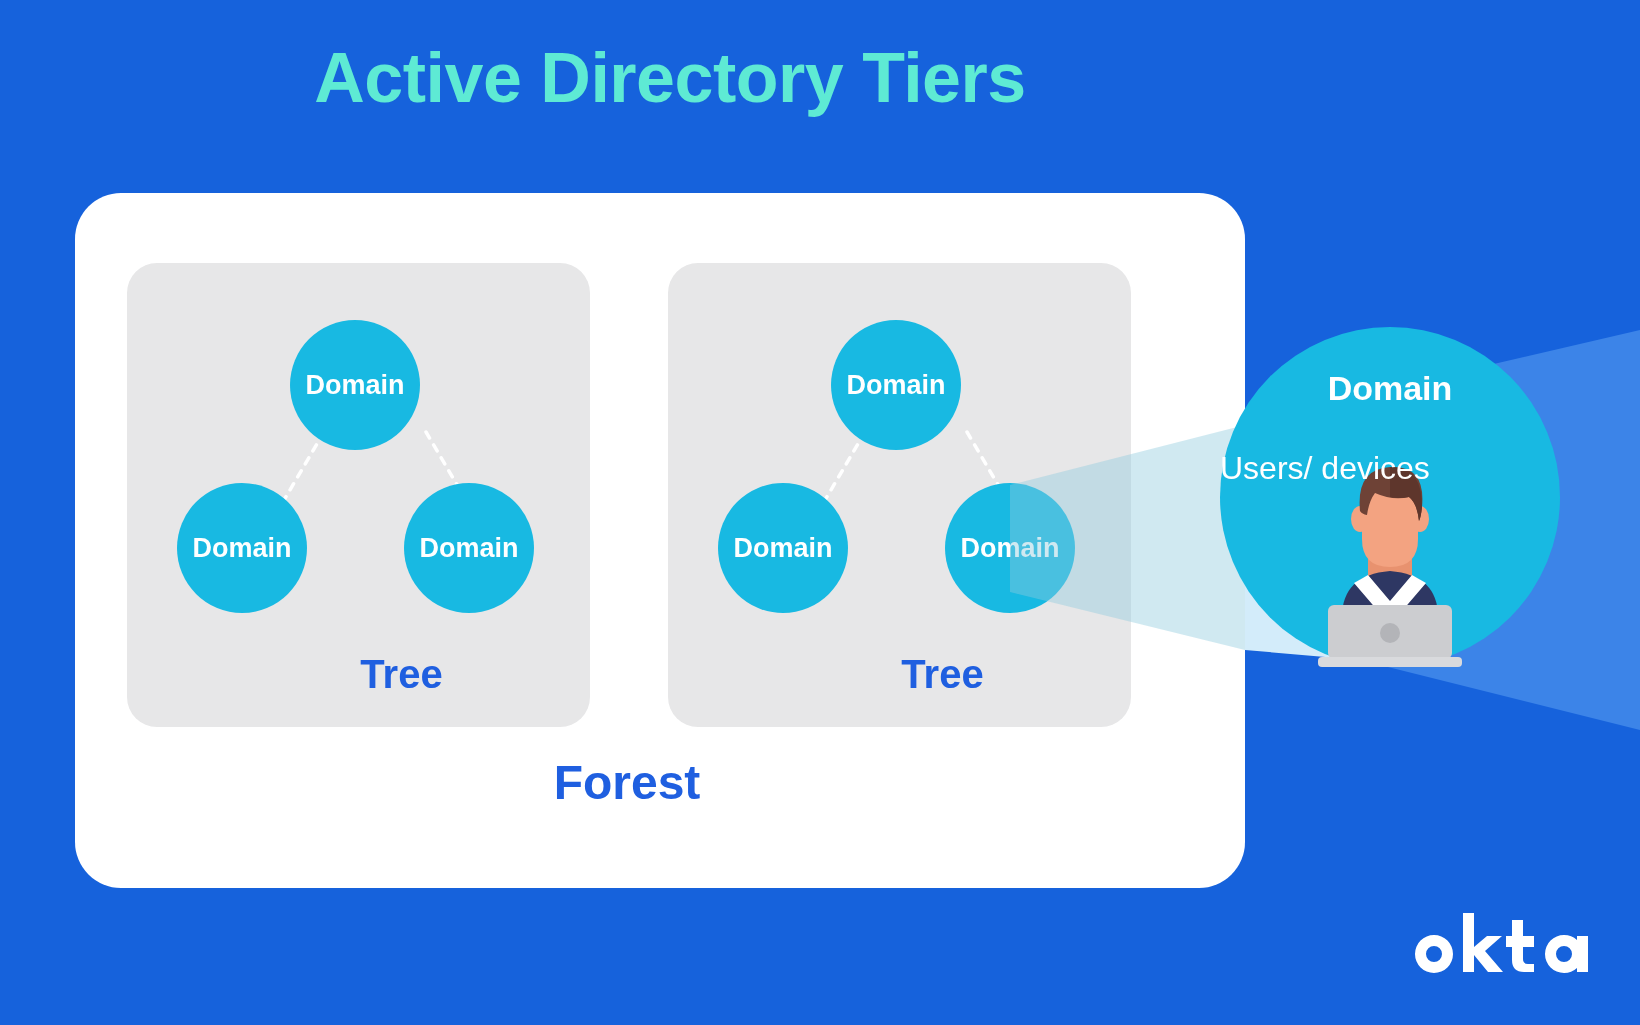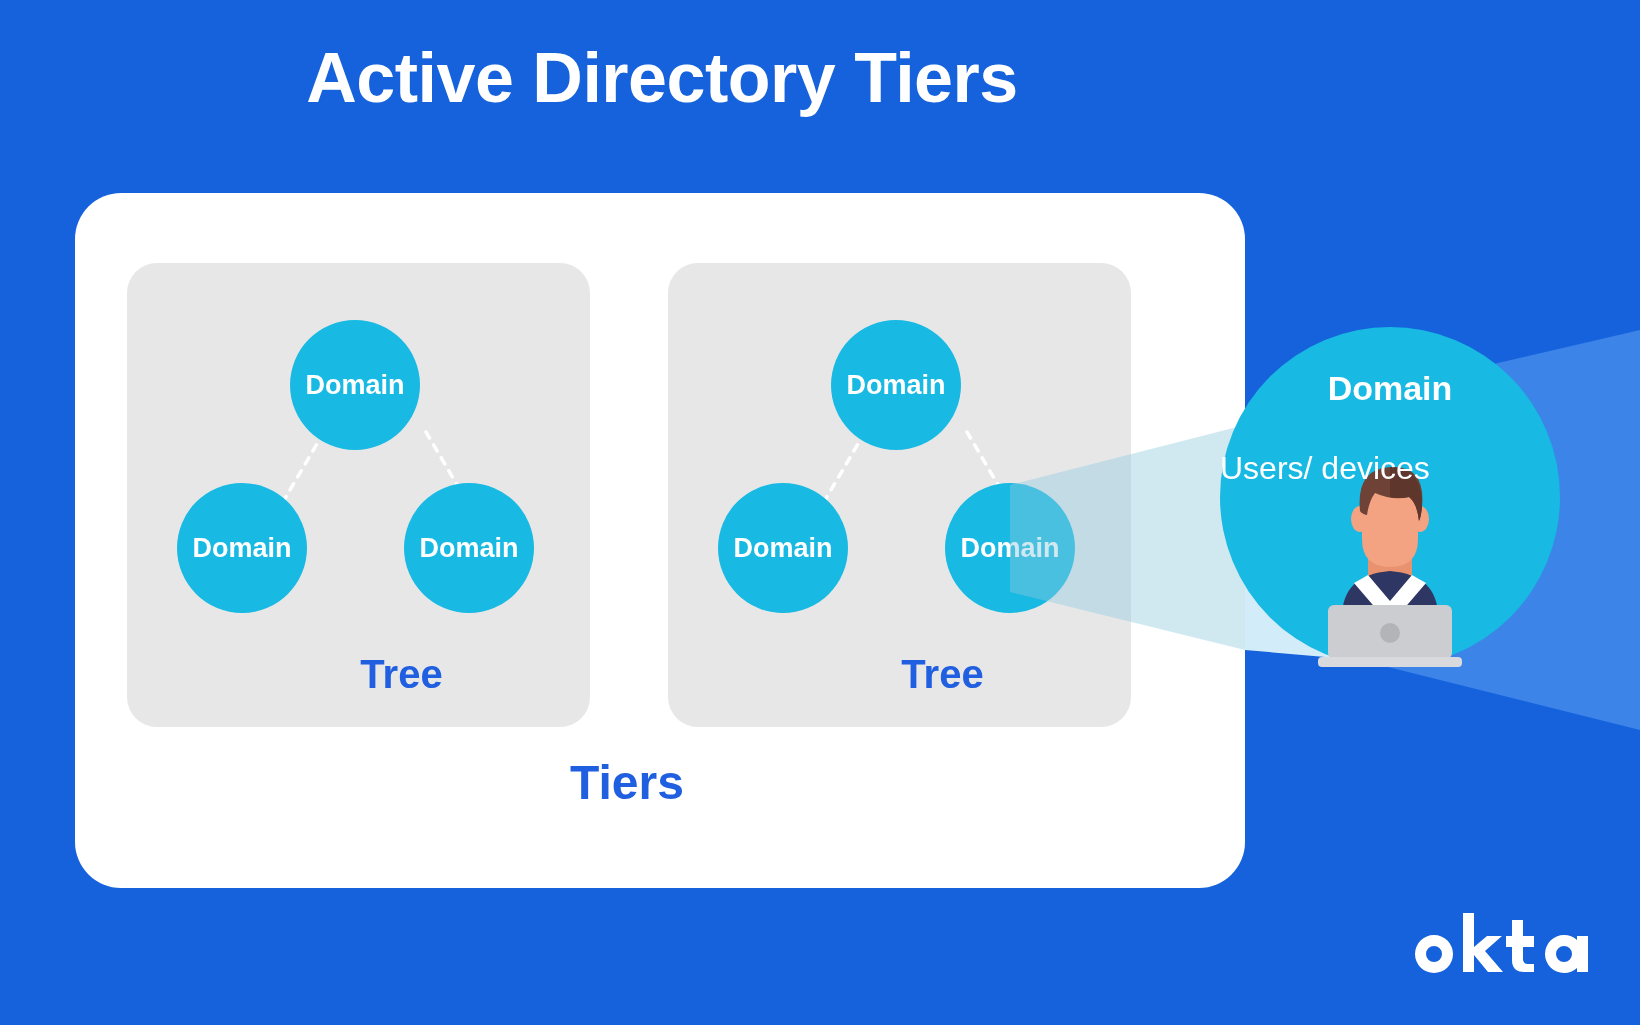--- a/index.html
+++ b/index.html
@@ -12,25 +12,25 @@
     width: 1640px;
     height: 1025px;
     background: #1662DC;
     overflow: hidden;
     font-family: "Liberation Sans", sans-serif;
   }
 
   
   .title {
     position: absolute;
-    left: 8px;
+    left: 16px;
     top: 40px;
     width: 1308px;
     text-align: center;
-    color: #ffffff;
+    color: #5eead4;
     font-size: 70px;
     font-weight: bold;
     letter-spacing: -0.5px;
     line-height: 1.1;
   }
 
   
   .forest-card {
     position: absolute;
     left: 75px;
@@ -210,21 +210,21 @@
     </div>
     <div class="domain-circle dc-left">
       <span>Domain</span>
     </div>
     <div class="domain-circle dc-right">
       <span>Domain</span>
     </div>
     <div class="tree-label">Tree</div>
   </div>
 
-  <div class="forest-label">Tiers</div>
+  <div class="forest-label">Forest</div>
 
   <svg class="beam" viewBox="0 0 980 400" xmlns="http://www.w3.org/2000/svg">
 
     <polygon points="350,155 585,95 585,320 350,262" fill="#8FCBDE" opacity="0.42"></polygon>
 
     <polygon points="585,95 700,65 700,330 585,320" fill="#DDF3FB" opacity="0.95"></polygon>
 
     <polygon points="700,65 980,0 980,400 700,330" fill="#3C84E8"></polygon>
   </svg>
 

